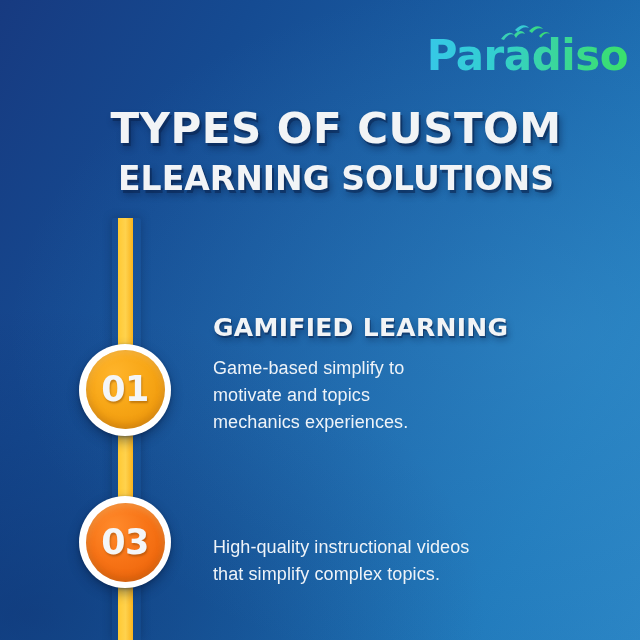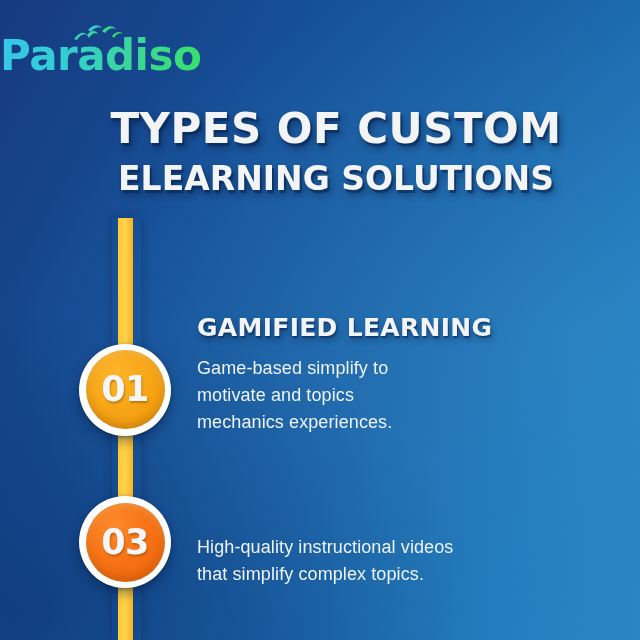--- a/index.html
+++ b/index.html
@@ -42,21 +42,21 @@
 
   
   .logo-wrap {
     position: absolute;
     top: 28px;
     left: 0;
     width: 628px;
     height: 56px;
     display: flex;
     align-items: center;
-    justify-content: flex-start;
+    justify-content: flex-end;
     z-index: 5;
   }
   .logo-inner {
     position: relative;
     display: inline-block;
     line-height: 1;
   }
   .logo-text {
     font-family: "DejaVu Sans", sans-serif;
     font-size: 42px;
@@ -174,21 +174,21 @@
     font-family: "DejaVu Sans", sans-serif;
     font-size: 35px;
     font-weight: bold;
     color: #f4f6f8;
     letter-spacing: -0.5px;
     line-height: 1;
     text-shadow: 1px 2px 2px rgba(120,60,0,0.40);
   }
 
   .step-text {
-    margin-left: 26px;
+    margin-left: 42px;
     padding-top: 11px;
   }
   .step-heading {
     font-family: "DejaVu Sans", sans-serif;
     font-size: 25px;
     font-weight: bold;
     color: #f2f4f6;
     text-transform: uppercase;
     letter-spacing: 0.3px;
     line-height: 1.1;

